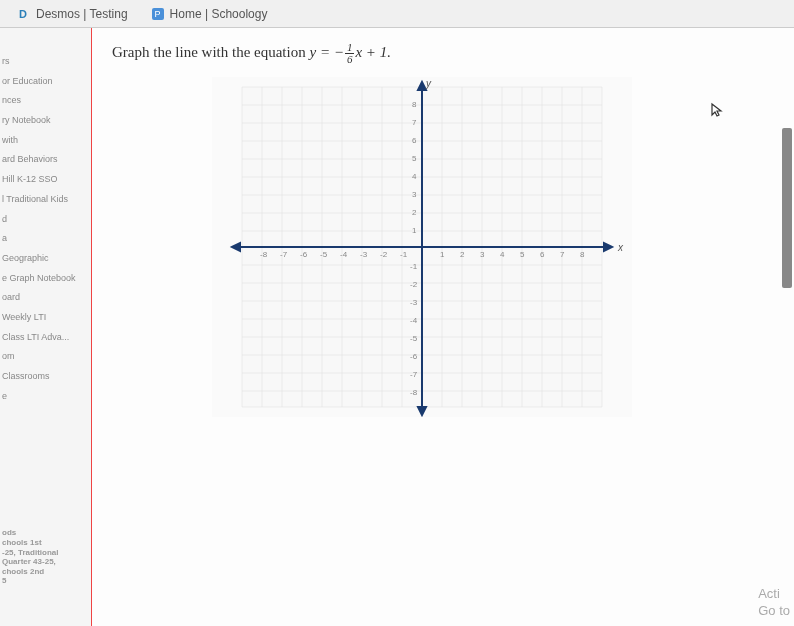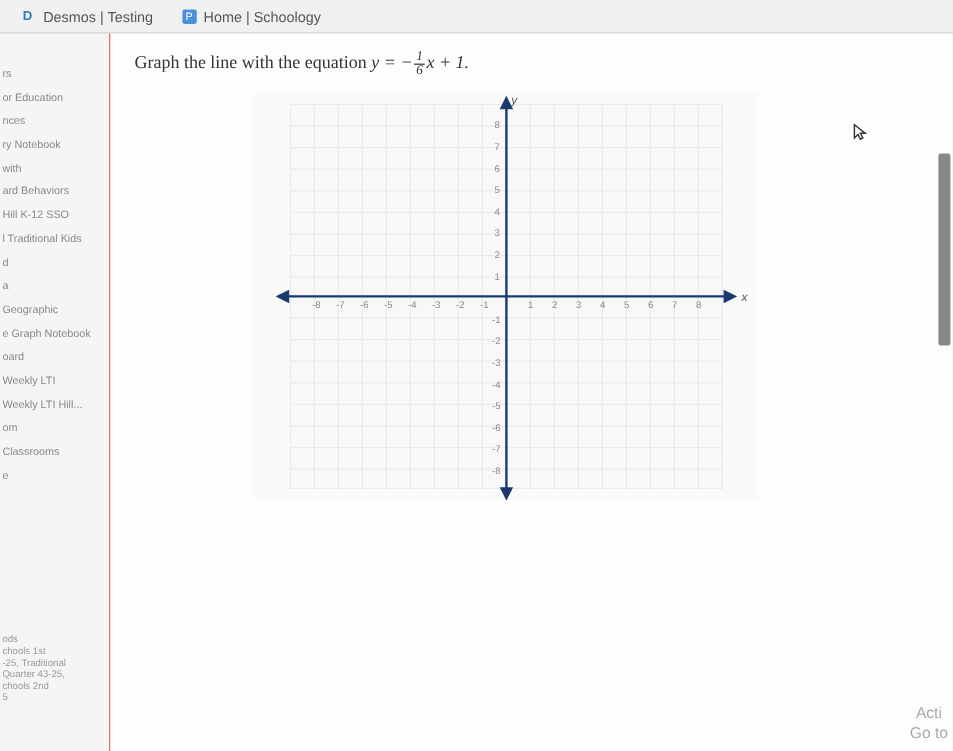--- a/index.html
+++ b/index.html
@@ -66,20 +66,21 @@
       cursor: pointer;
       line-height: 1.3;
     }
     .sidebar-footer {
       position: absolute;
       bottom: 40px;
       left: 2px;
       font-size: 8px;
       color: #999;
       line-height: 1.2;
+      font-weight: bold;
     }
     .main {
       flex: 1;
       background: #fdfdfd;
       padding: 14px 20px;
       position: relative;
     }
     .question {
       font-size: 15px;
       color: #333;
@@ -119,21 +120,21 @@
       height: 160px;
       background: #888;
       border-radius: 2px;
     }
     .watermark {
       position: absolute;
       bottom: 6px;
       right: 4px;
       font-size: 13px;
       color: #aaa;
-      text-align: center;
+      text-align: left;
       line-height: 1.3;
     }
     .cursor-icon {
       position: absolute;
       top: 74px;
       right: 68px;
       font-size: 16px;
       color: #333;
     }
   </style>
@@ -161,21 +162,21 @@
         <div class="sidebar-item">with</div>
         <div class="sidebar-item">ard Behaviors</div>
         <div class="sidebar-item">Hill K-12 SSO</div>
         <div class="sidebar-item">l Traditional Kids</div>
         <div class="sidebar-item">d</div>
         <div class="sidebar-item">a</div>
         <div class="sidebar-item">Geographic</div>
         <div class="sidebar-item">e Graph Notebook</div>
         <div class="sidebar-item">oard</div>
         <div class="sidebar-item">Weekly LTI</div>
-        <div class="sidebar-item">Weekly LTI Hill...</div>
+        <div class="sidebar-item">Class LTI Adva...</div>
         <div class="sidebar-item">om</div>
         <div class="sidebar-item">Classrooms</div>
         <div class="sidebar-item">e</div>
       </div>
     <div class="sidebar-footer" id="sidebar-footer">
         <div>ods</div>
         <div>chools 1st</div>
         <div>-25, Traditional</div>
         <div>Quarter 43-25,</div>
         <div>chools 2nd</div>

